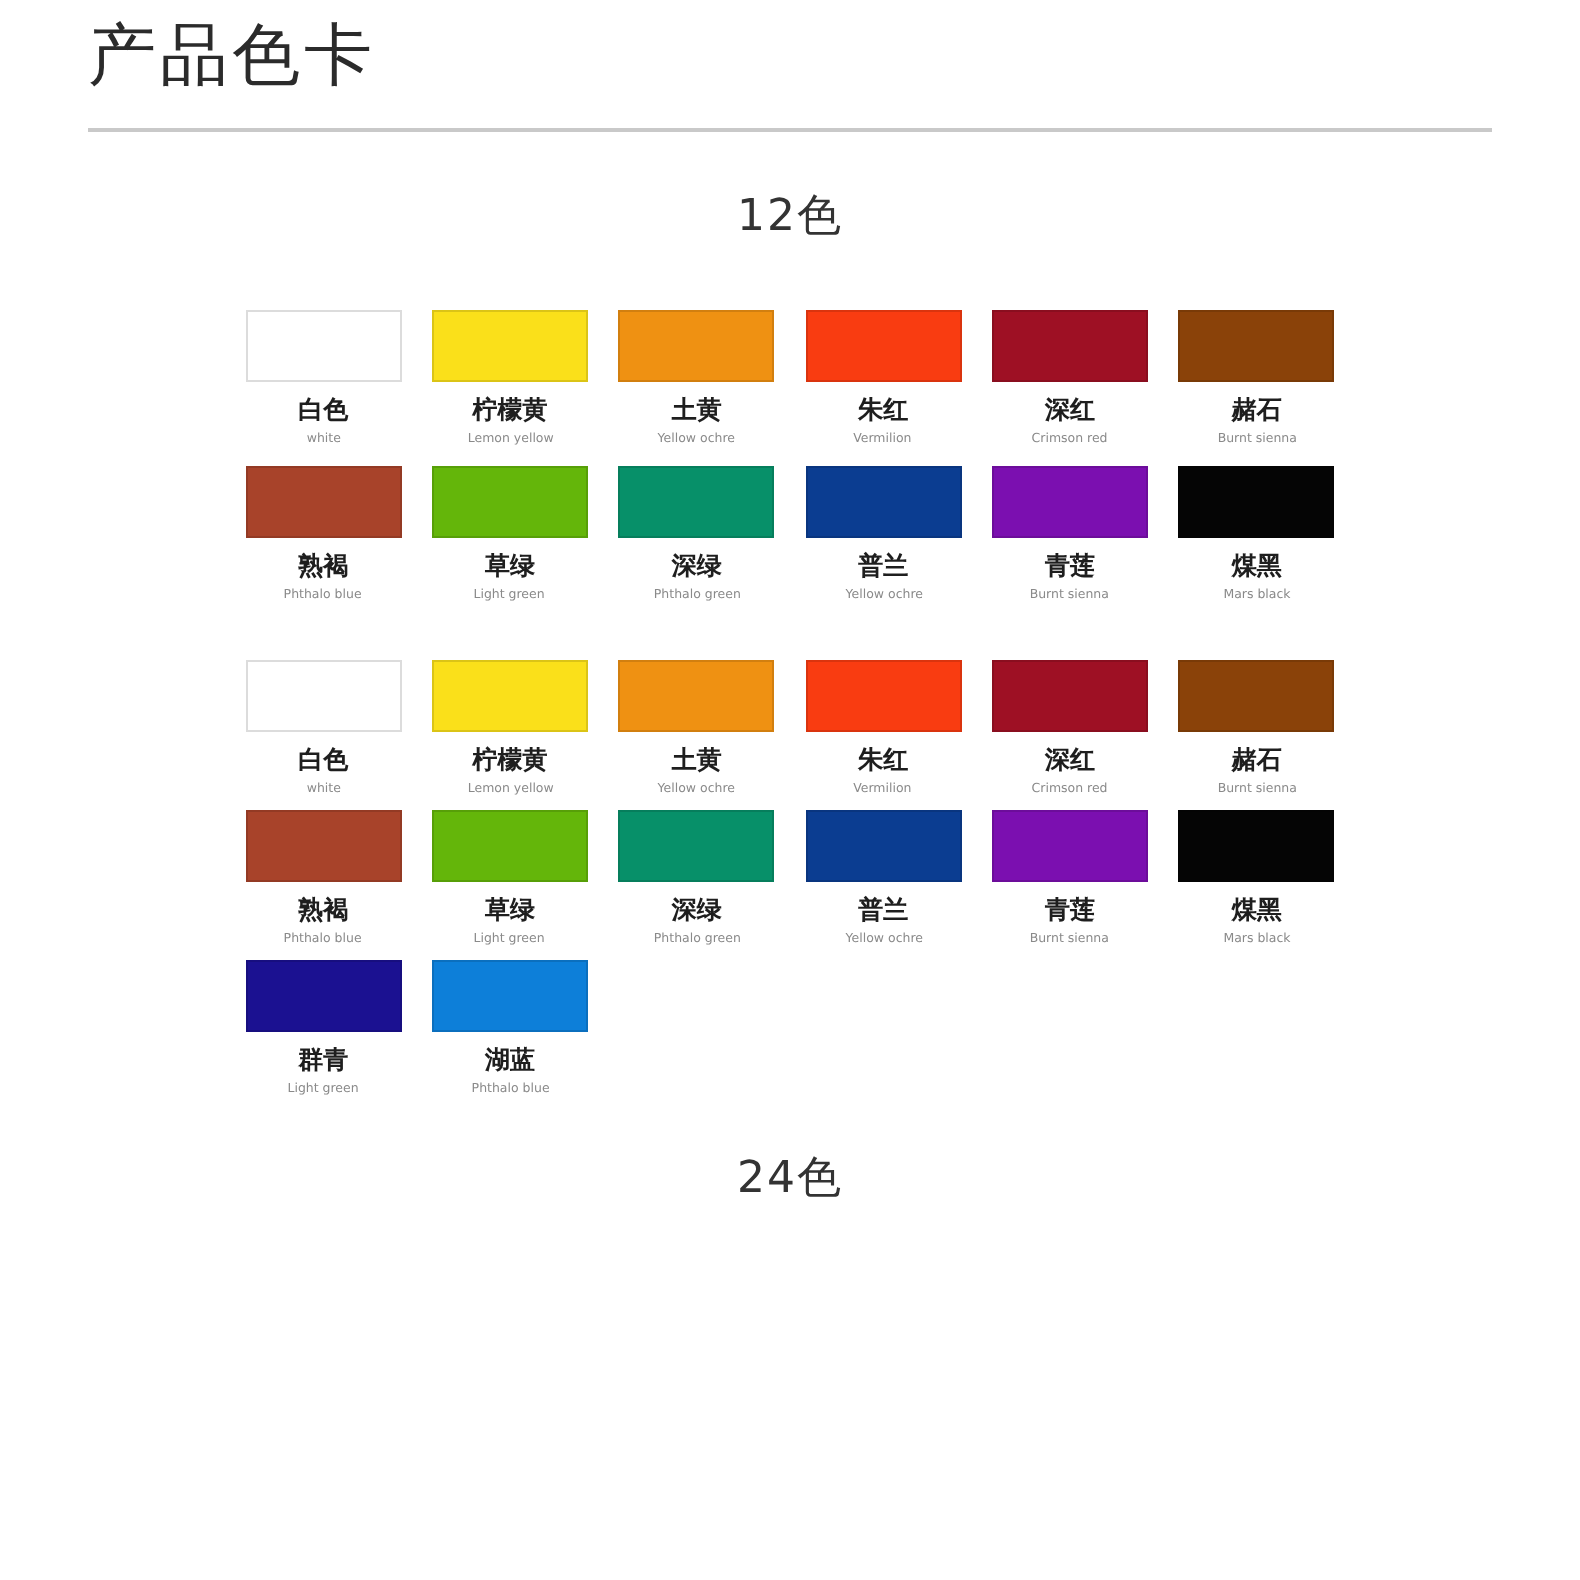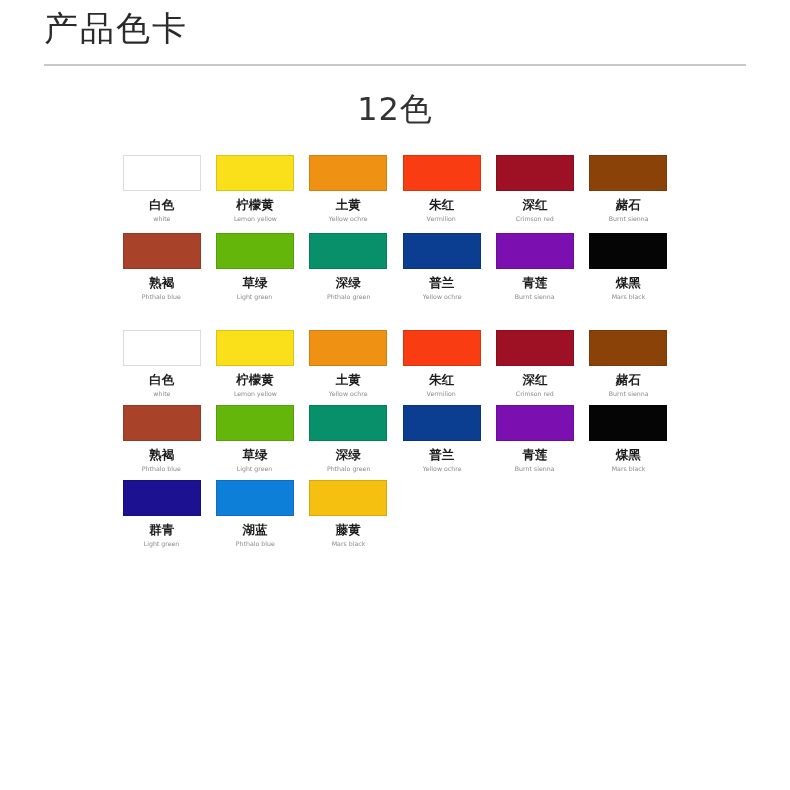--- a/index.html
+++ b/index.html
@@ -29,21 +29,21 @@
   }
   .title-rule {
     margin: 16px 44px 0 44px;
     height: 2px;
     background: #c9c9c9;
   }
 
   
   .section-heading {
     text-align: center;
-    font-size: 32px;
+    font-size: 22px;
     line-height: 30px;
     color: #333333;
     font-weight: 400;
     letter-spacing: 1px;
   }
 
   
   .swatch-grid {
     margin: 0 auto;
     width: 560px;
@@ -241,20 +241,18 @@
         <div class="swatch-cell">
           <div class="swatch-chip" style="background: rgb(27, 17, 145);"></div>
           <div class="swatch-name-cn">群青</div>
           <div class="swatch-name-en">Light green</div>
         </div>
         <div class="swatch-cell">
           <div class="swatch-chip" style="background: rgb(13, 127, 217);"></div>
           <div class="swatch-name-cn">湖蓝</div>
           <div class="swatch-name-en">Phthalo blue</div>
         </div>
-        <div class="swatch-cell">
-          <div class="swatch-chip" style="background: rgb(245, 192, 16);"></div>
-          <div class="swatch-name-cn">藤黄</div>
-          <div class="swatch-name-en">Mars black</div>
-        </div>
-      </div>
+      </div>
+    </div>
+    <div class="color-section sec-24">
+      <div class="section-heading">24色</div>
     </div>
   </div>
 
 </body></html>

